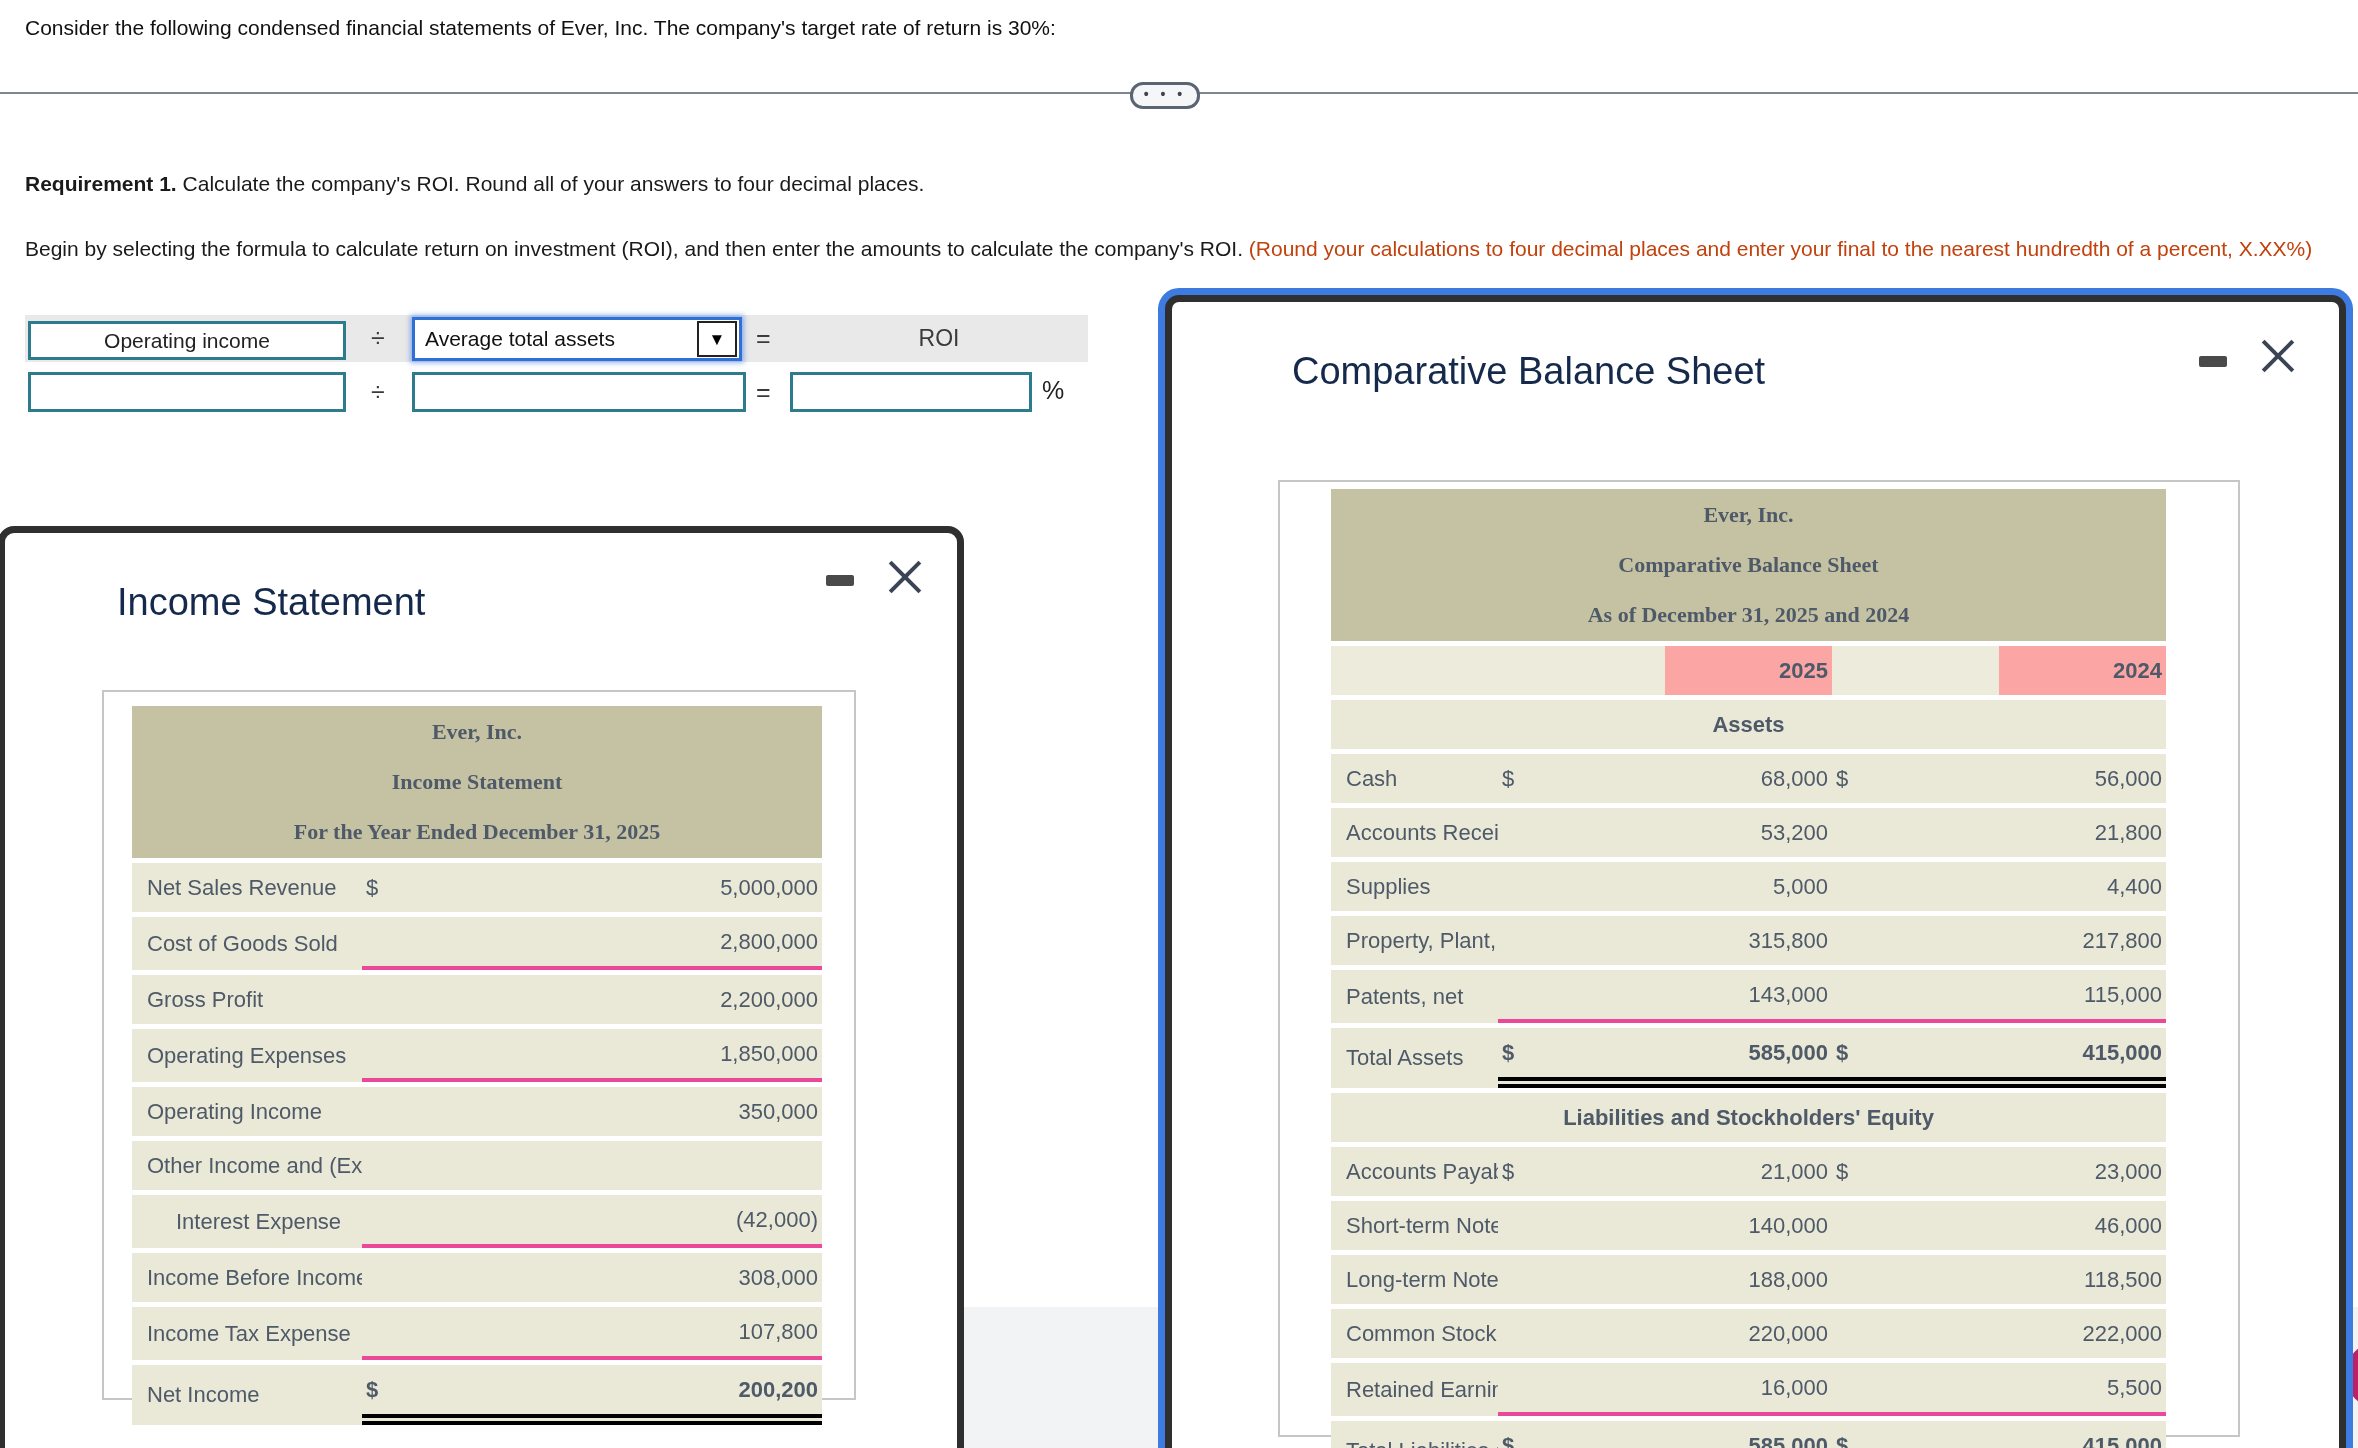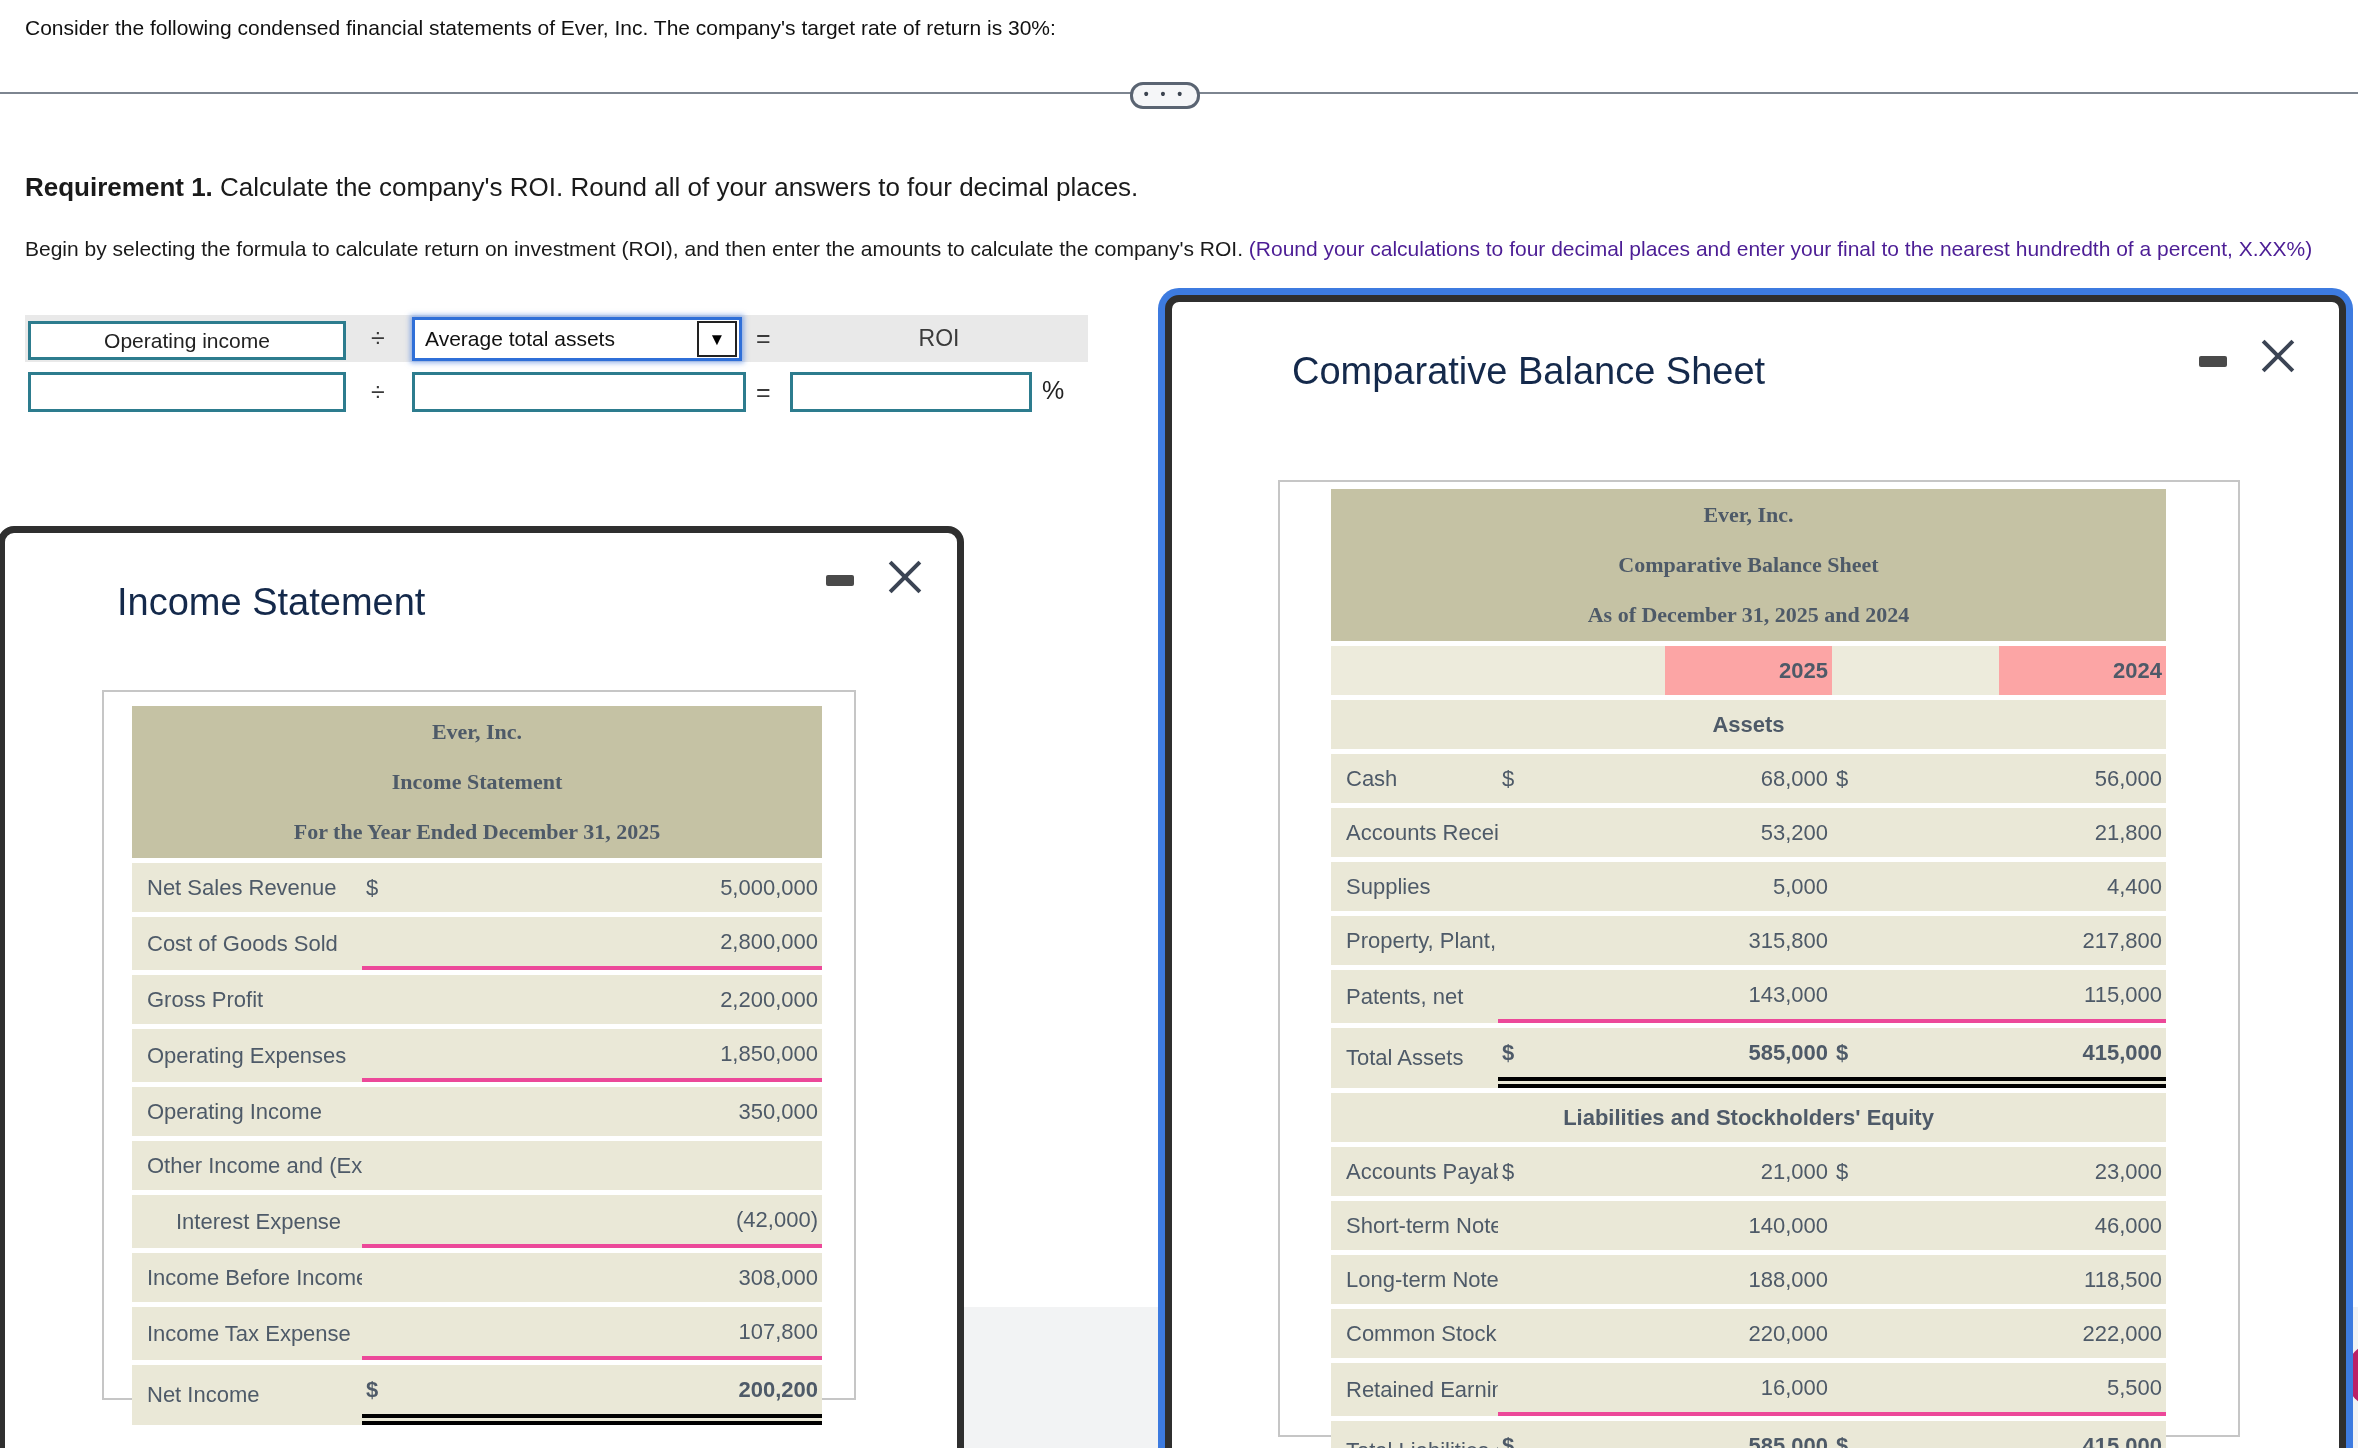--- a/index.html
+++ b/index.html
@@ -5,24 +5,24 @@
   html,body{margin:0;padding:0;background:#fff;}
   .page{position:relative;width:2358px;height:1448px;overflow:hidden;background:#ffffff;
         font-family:"Liberation Sans","DejaVu Sans",sans-serif;color:#1a1a1a;}
 
   
   .intro{position:absolute;left:25px;top:16px;font-size:21px;color:#111;}
   .divider-line{position:absolute;left:0;top:92px;width:2358px;height:2px;background:#7d8590;}
   .divider-pill{position:absolute;left:1130px;top:82px;width:64px;height:21px;background:#f5f6f8;
         border:3px solid #5a6472;border-radius:13px;display:flex;align-items:center;justify-content:center;cursor:pointer;}
   .divider-pill .dots{font-size:14px;letter-spacing:4px;color:#3c4450;line-height:14px;margin-top:-4px;font-weight:bold;}
-  .requirement{position:absolute;left:25px;top:172px;font-size:26px;}
+  .requirement{position:absolute;left:25px;top:172px;font-size:21px;}
   .requirement b{font-weight:bold;}
   .instruction{position:absolute;left:25px;top:233px;width:2330px;font-size:21px;line-height:31px;}
-  .instruction .green{color:#4c1d95;}
+  .instruction .green{color:#c2410c;}
 
   
   .f-strip{position:absolute;left:25px;top:315px;width:1063px;height:47px;background:#e9e9e9;}
   .answer-box{position:absolute;box-sizing:border-box;background:#fff;border:3px solid #2d7c8e;font-size:21px;color:#222;}
   .f-num{left:28px;top:321px;width:318px;height:39px;display:flex;align-items:center;justify-content:center;}
   .f-sign{position:absolute;font-size:25px;color:#3a3a3a;}
   .f-dd{position:absolute;left:412px;top:317px;width:330px;height:44px;box-sizing:border-box;background:#fff;
         border:3px solid #2f6fd8;box-shadow:0 0 5px 2px rgba(64,120,222,.55);display:flex;align-items:center;cursor:pointer;}
   .f-dd-label{flex:1;padding-left:10px;font-size:21px;color:#111;white-space:nowrap;overflow:hidden;}
   .f-dd-btn{width:36px;height:32px;margin-right:2px;border:2px solid #222;background:#fff;

